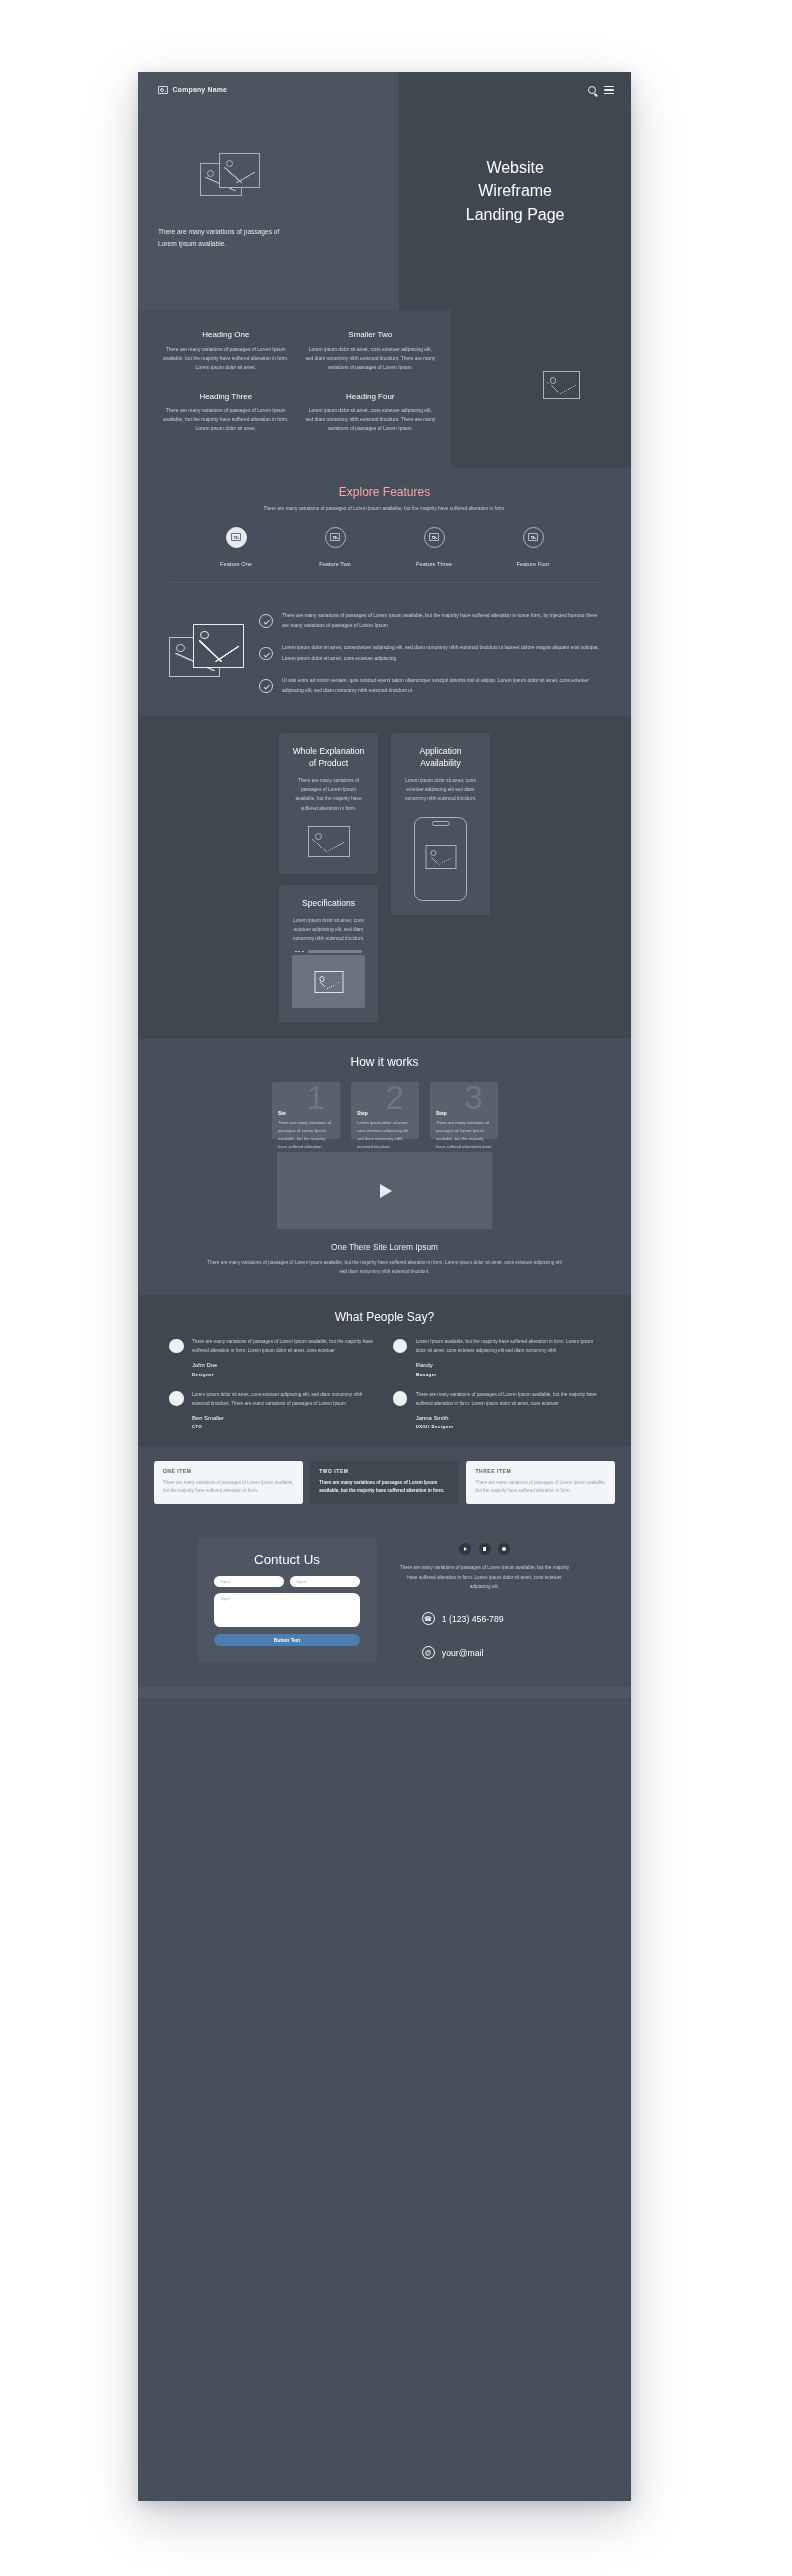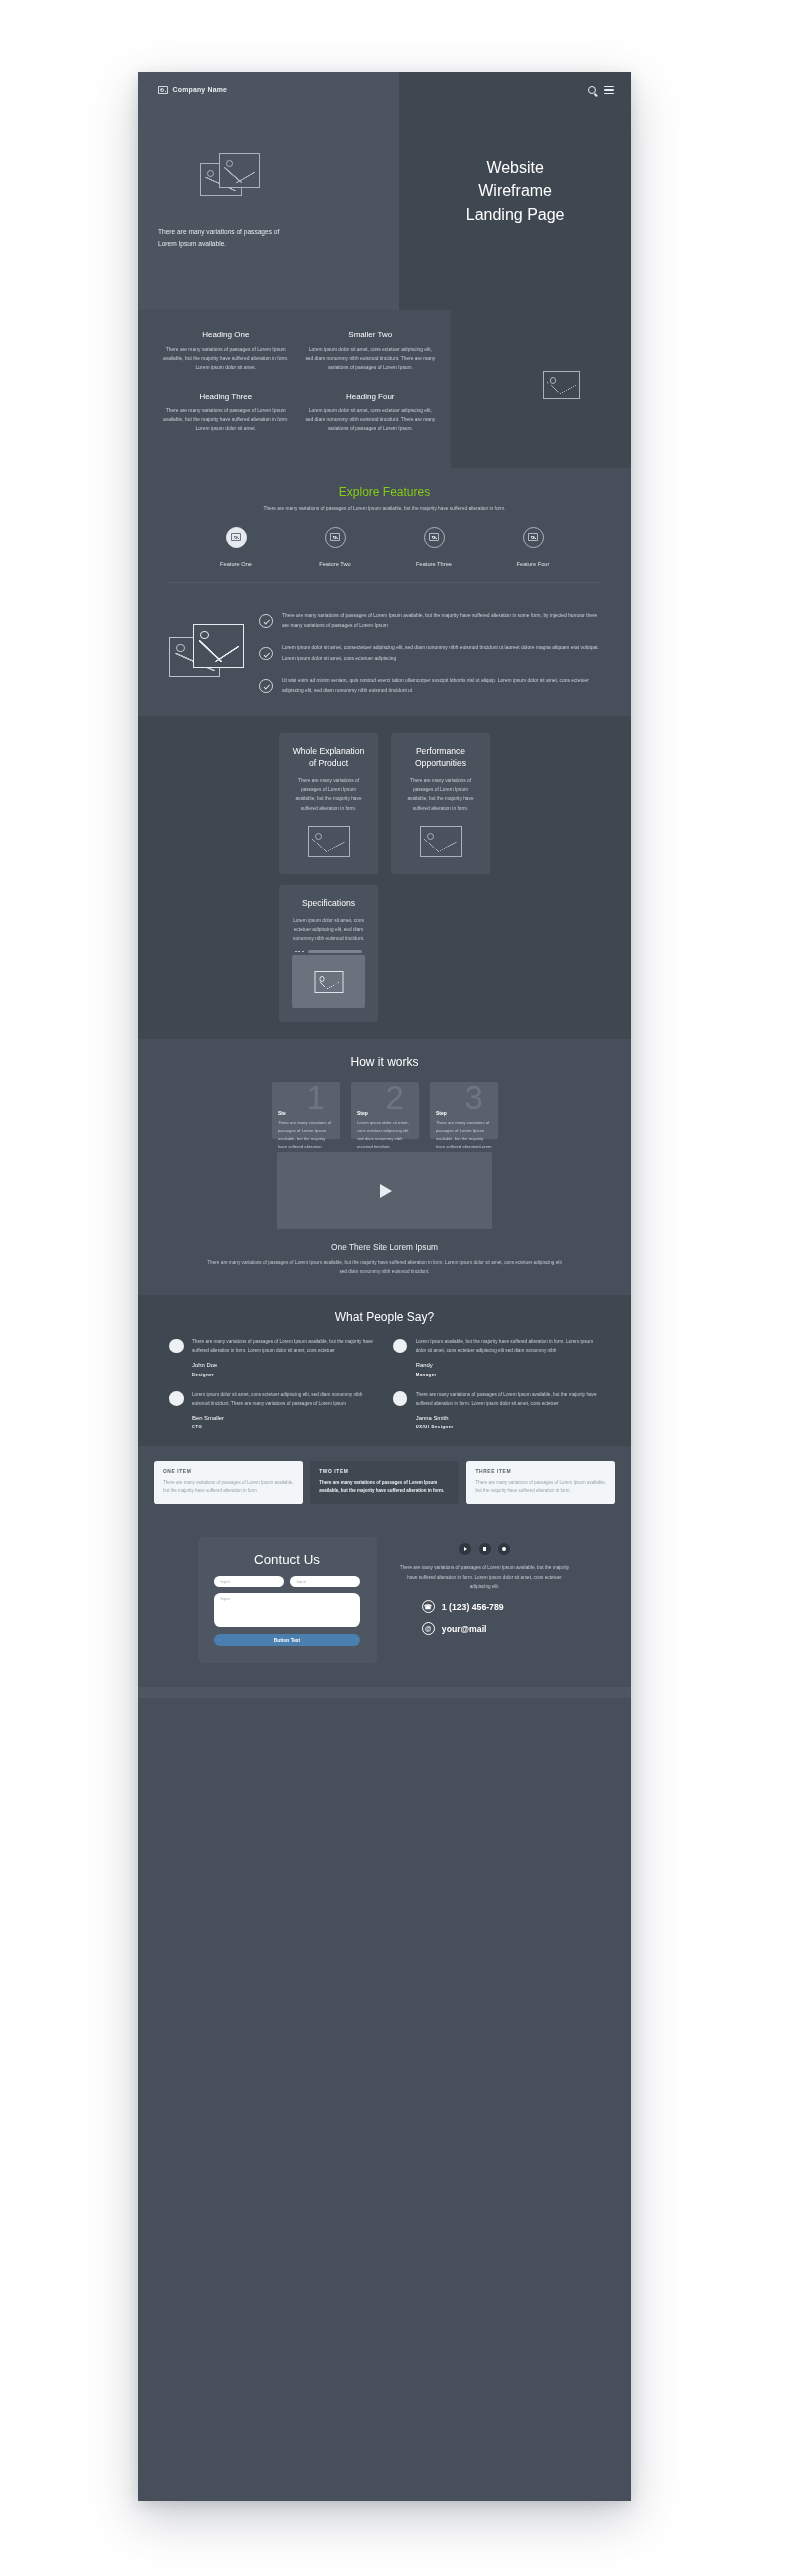--- a/index.html
+++ b/index.html
@@ -50,21 +50,21 @@
   
   .hsec{ position:relative; background:#3f4751; height:158px;}
   .hsec .panel{ position:absolute; left:0; top:0; width:63.5%; height:100%; background:#464f5a;}
   .hgrid{ position:absolute; left:22px; top:20px; width:56%; display:grid; grid-template-columns:1fr 1fr; gap:20px 13px;}
   .hcell h3{ font-size:8px; color:#fff; font-weight:normal; text-align:center; margin-bottom:5.5px;}
   .hcell p{ font-size:4.9px; line-height:1.85; color:#c8cfd7; text-align:center;}
   .hsec .side-img{ position:absolute; right:51px; top:61px; width:37px; height:27.5px;}
 
   
   .feat{ background:#464f5a; padding:16.5px 0 13px; }
-  .feat h2{ font-size:12px; color:#84cc16; font-weight:normal; text-align:center; }
+  .feat h2{ font-size:12px; color:#fca5a5; font-weight:normal; text-align:center; }
   .feat .lead{ font-size:4.8px; line-height:2; color:#c6cdd5; text-align:center; margin:5.5px auto 0; width:64%;}
   .frow{ display:flex; justify-content:center; gap:35px; margin-top:13px;}
   .fitem{ width:64px; text-align:center;}
   .fcircle{ width:21px;height:21px;border-radius:50%; margin:0 auto 5.5px; border:1.1px solid #aeb6c0; display:flex;align-items:center;justify-content:center;}
   .fcircle.on{ background:#e6eaee; border-color:#e6eaee;}
   .mini{ width:9.2px;height:7.3px;border:0.9px solid #aeb6c0; position:relative; border-radius:0.9px;}
   .fcircle.on .mini{ border-color:#6d7782;}
   .mini::before{content:"";position:absolute;left:1.3px;top:1.1px;width:1.8px;height:1.8px;border:0.7px solid currentColor;border-radius:50%;}
   .mini{ color:#aeb6c0;}
   .fcircle.on .mini{ color:#6d7782;}
@@ -156,21 +156,21 @@
   .inp{ flex:1; height:11px; background:#fff; border-radius:6.4px; display:flex; align-items:center; padding:0 6.4px; font-size:4.2px; color:#a9b1b9;}
   .inp.area{ height:34px; margin-top:5.5px; align-items:flex-start; padding-top:3.7px;}
   .btn{ margin-top:7.3px; height:12px; border-radius:6.4px; background:#4a7fb0; color:#fff; font-size:4.8px; display:flex; align-items:center; justify-content:center; font-weight:bold;}
   .cinfo{ width:174px; padding-top:5.5px;}
   .socials{ display:flex; gap:7.3px; justify-content:center;}
   .soc{ width:12px;height:12px;border-radius:50%; background:#2f3740; display:flex;align-items:center;justify-content:center;}
   .soc .tri{ width:0;height:0;border-left:3.7px solid #fff;border-top:2.3px solid transparent;border-bottom:2.3px solid transparent;margin-left:1.4px;}
   .soc .sq{ width:3.7px;height:3.7px;background:#fff;}
   .soc .ci{ width:4.1px;height:4.1px;border-radius:50%;background:#fff;}
   .cinfo p{ font-size:4.7px; line-height:2; color:#c6cdd5; text-align:center; margin-top:8.3px;}
-  .crow3{ display:flex; align-items:center; gap:7.3px; margin-top:9px; padding-left:24px;font-weight:bold;}
+  .crow3{ display:flex; align-items:center; gap:7.3px; margin-top:21px; padding-left:24px;}
   .cicon{ width:13px;height:13px;border-radius:50%;border:1.2px solid #fff; display:flex;align-items:center;justify-content:center; color:#fff; font-size:6.4px;}
   .crow3 span.val{ font-size:8.7px; color:#fff;}
   .footerbar{ height:11px; background:#4e5762;}
 </style>
 </head>
 <body>
 
 <div class="page">
 
   <section class="hero">
@@ -294,23 +294,25 @@
               <i></i>
               <i></i>
               <u></u>
             </div>
           <div class="ph3 imgph"></div>
         </div>
       </div>
     </div>
     <div class="col">
       <div class="card">
-        <h3>Performance Opportunities</h3>
-        <p>There are many variations of passages of Lorem Ipsum available, but the majority have suffered alteration in form.</p>
-        <div class="ph imgph"></div>
+        <h3>Application Availability</h3>
+        <p>Lorem ipsum dolor sit amet, cons ectetuer adipiscing elit  sed diam nonummy nibh euismod tincidunt.</p>
+        <div class="phone">
+          <div class="ph2 imgph"></div>
+        </div>
       </div>
     </div>
   </section>
 
   <section class="how">
     <h2>How it works</h2>
     <div class="steps">
       <div class="step">
         <div class="num">1</div>
         <div class="lbl">Ste</div>

